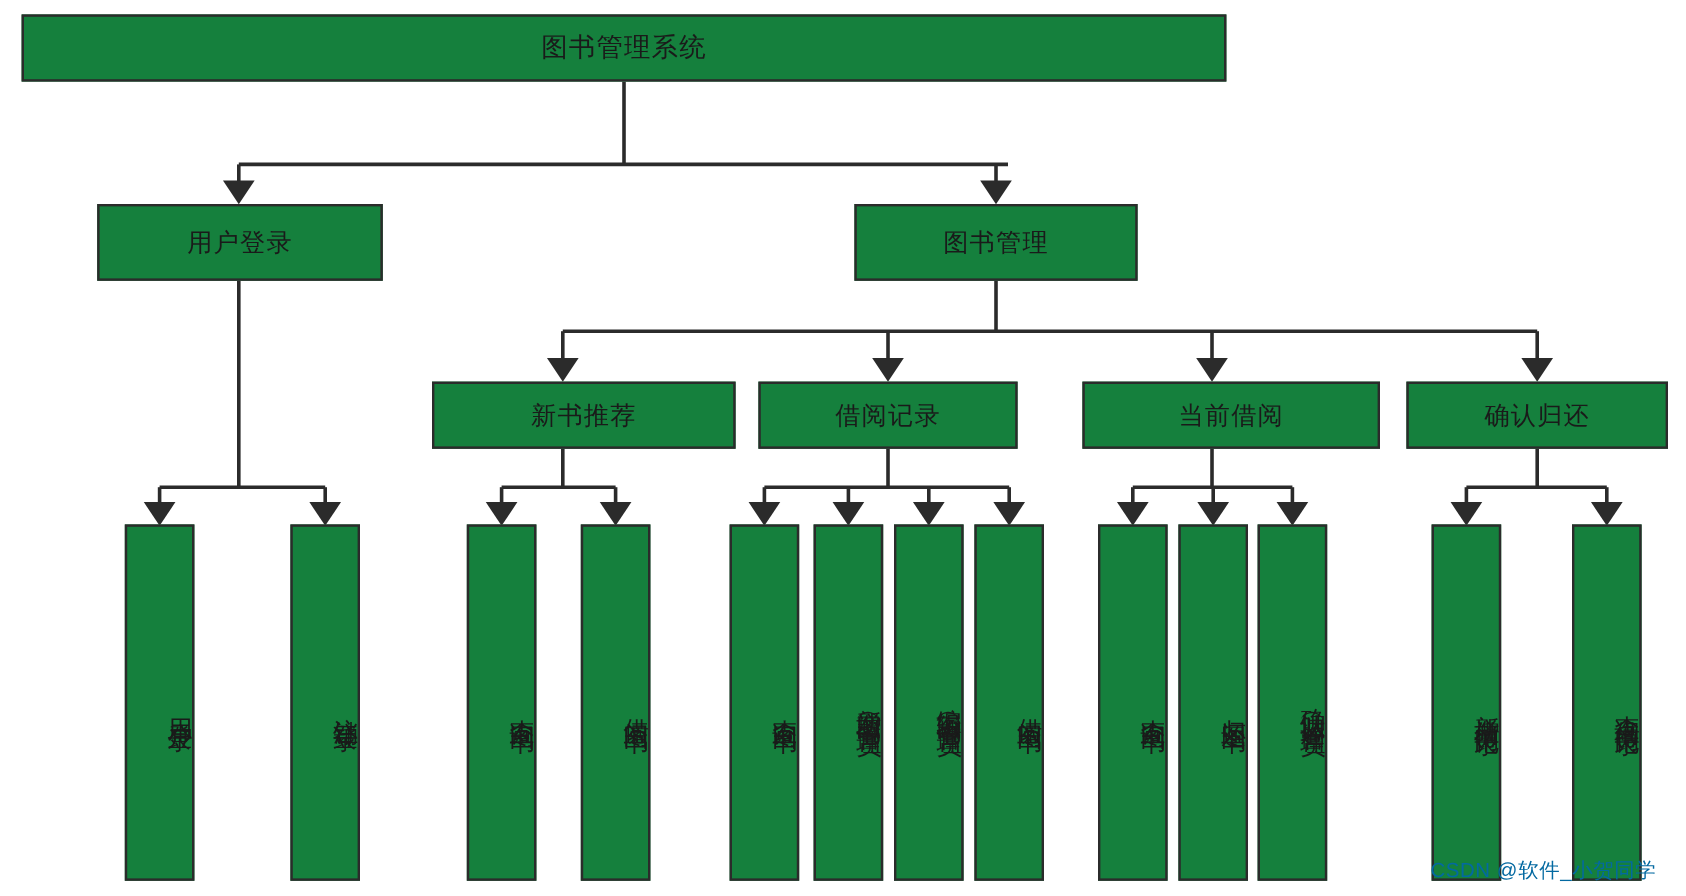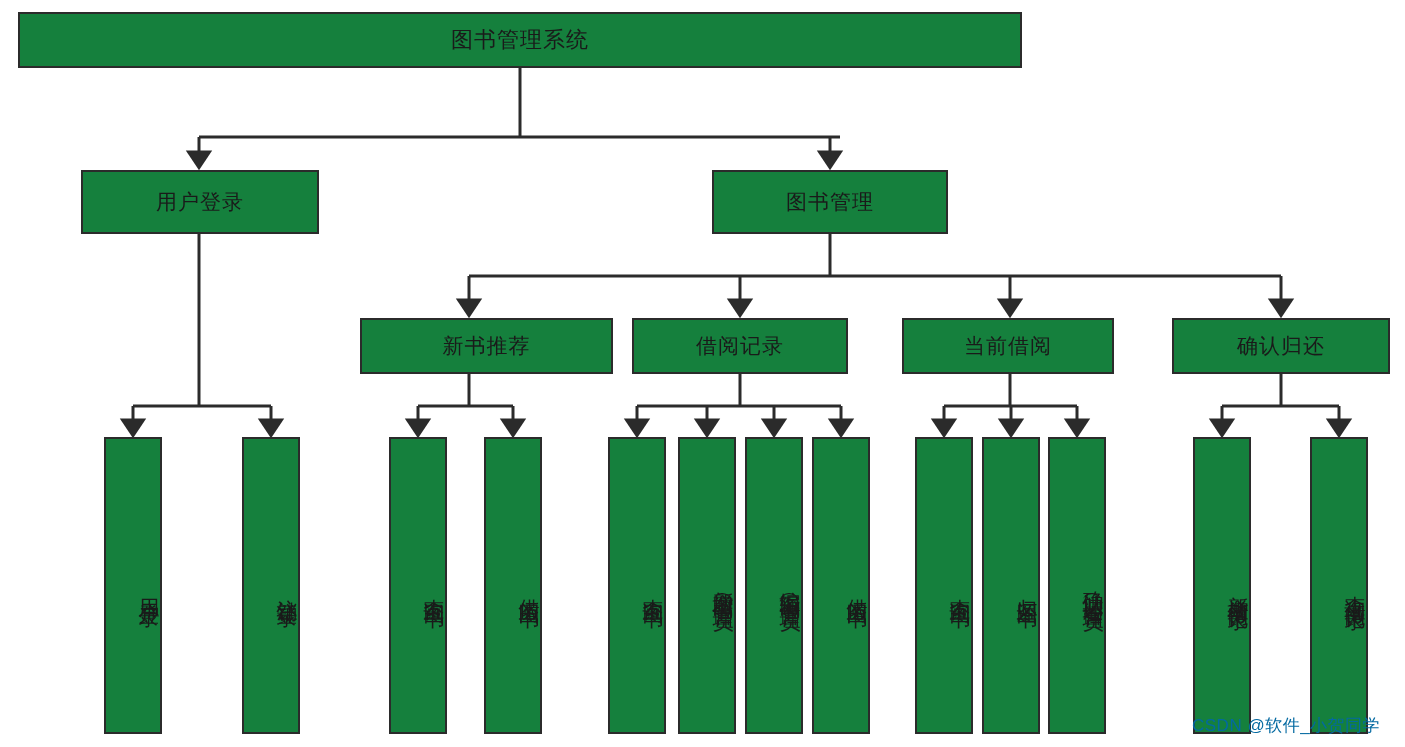--- a/index.html
+++ b/index.html
@@ -137,21 +137,21 @@
   <div class="node horiz" style="left:712px; top:170px; width:236px; height:64px;">
     <span>图书管理</span>
   </div>
 
   <div class="node horiz" style="left:360px; top:318px; width:253px; height:56px;">
     <span>新书推荐</span>
   </div>
   <div class="node horiz" style="left:632px; top:318px; width:216px; height:56px;">
     <span>借阅记录</span>
   </div>
-  <div class="node horiz" style="left:902px; top:318px; width:212px; height:56px;">
+  <div class="node horiz" style="left:902px; top:318px; width:248px; height:56px;">
     <span>当前借阅</span>
   </div>
   <div class="node horiz" style="left:1172px; top:318px; width:218px; height:56px;">
     <span>确认归还</span>
   </div>
 
   <div class="node vert" style="left:104px; top:437px; width:58px; height:297px;">
     <span class="vert-inner">用户登录</span>
   </div>
   <div class="node vert" style="left:242px; top:437px; width:58px; height:297px;">

